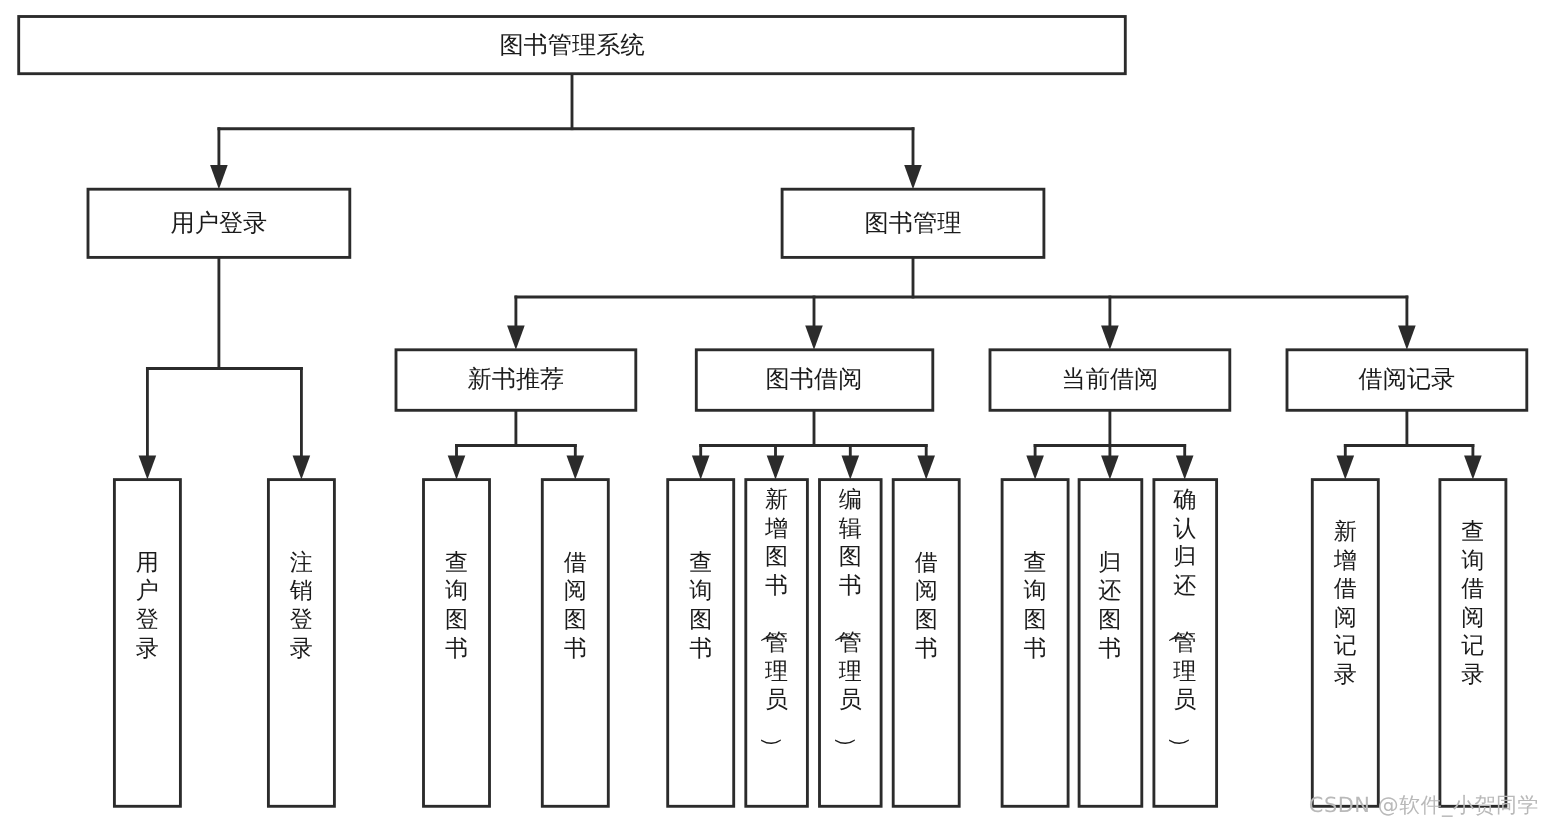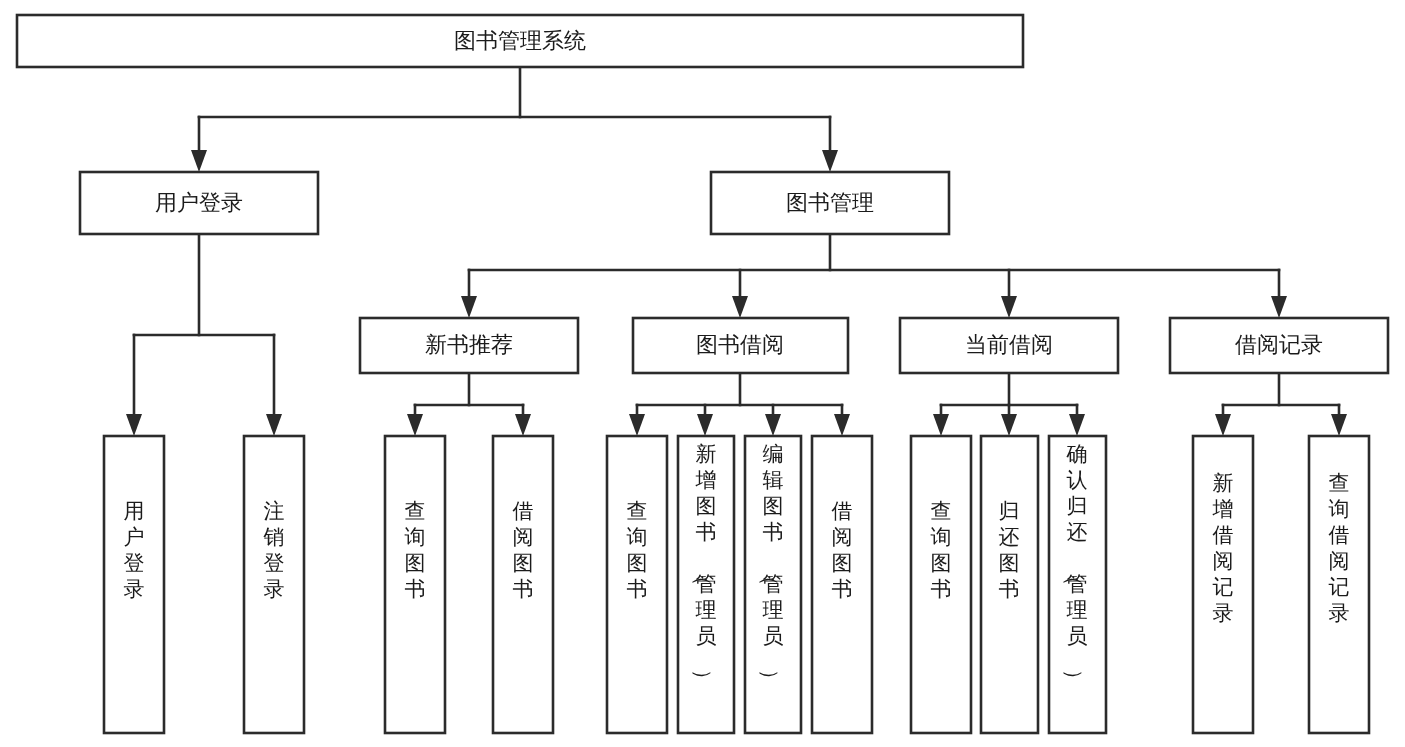--- a/index.html
+++ b/index.html
@@ -223,13 +223,14 @@
       <rect class="node-box" x="1193" y="436" width="60" height="297"></rect>
       <text class="node-label-v" x="1223" y="490"><tspan x="1223" dy="0">新</tspan><tspan x="1223" dy="26">增</tspan><tspan x="1223" dy="26">借</tspan><tspan x="1223" dy="26">阅</tspan><tspan x="1223" dy="26">记</tspan><tspan x="1223" dy="26">录</tspan></text>
     </g>
     <g>
       <rect class="node-box" x="1309" y="436" width="60" height="297"></rect>
       <text class="node-label-v" x="1339" y="490"><tspan x="1339" dy="0">查</tspan><tspan x="1339" dy="26">询</tspan><tspan x="1339" dy="26">借</tspan><tspan x="1339" dy="26">阅</tspan><tspan x="1339" dy="26">记</tspan><tspan x="1339" dy="26">录</tspan></text>
     </g>
 
   </svg>
 
+  <div class="watermark">CSDN @软件_小贺同学</div>
 </div>
 
 </body></html>

